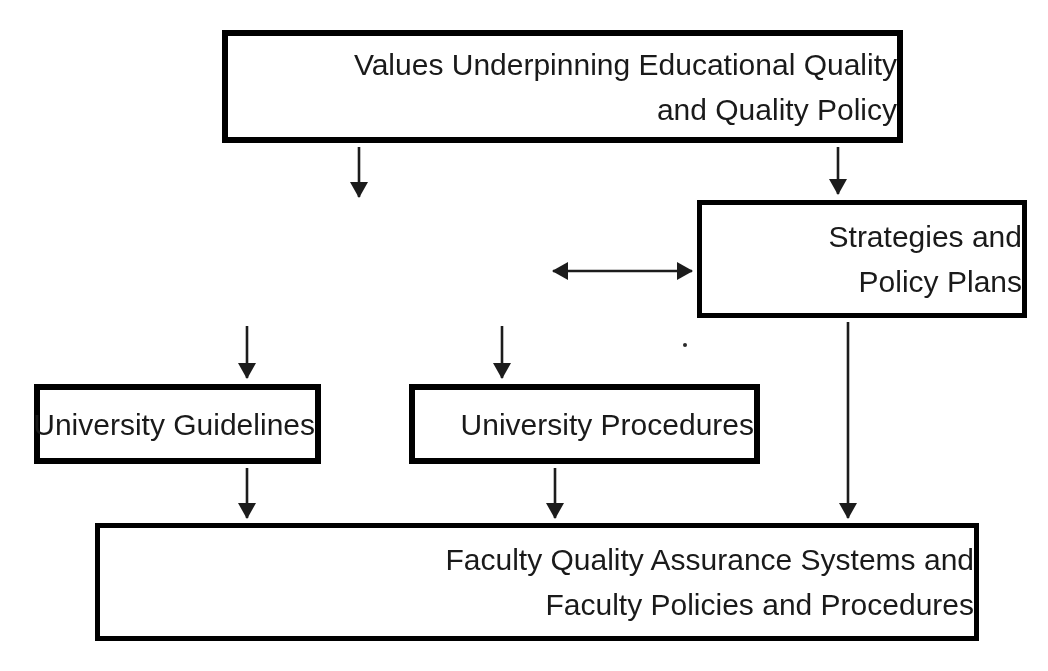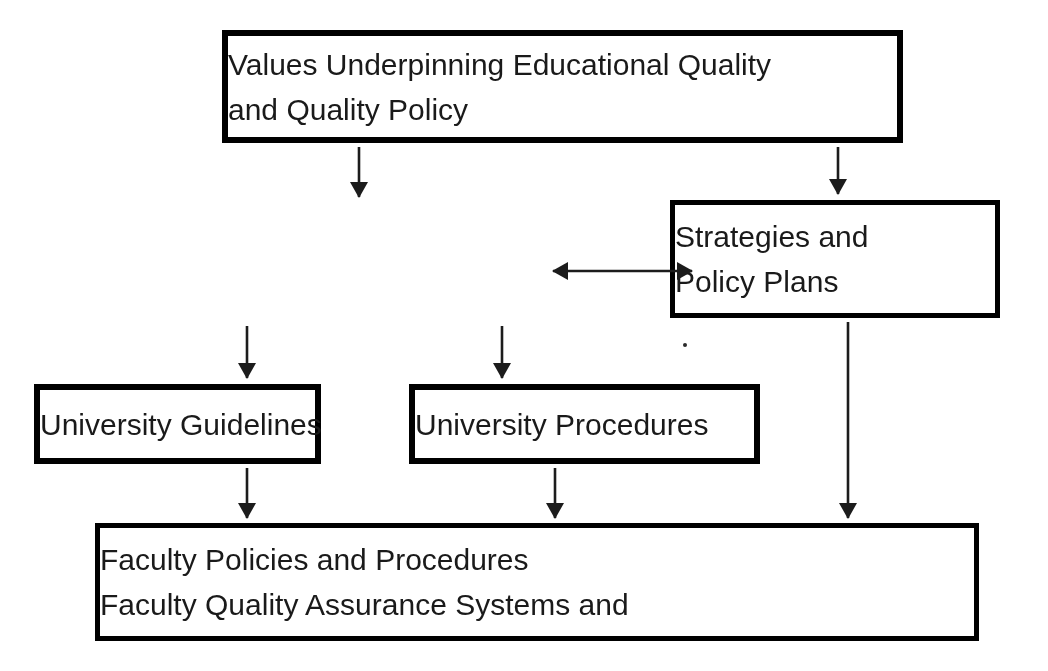--- a/index.html
+++ b/index.html
@@ -16,34 +16,34 @@
     color: #1a1a1a;
     overflow: hidden;
   }
   .node {
     position: absolute;
     box-sizing: border-box;
     border: 6px solid #000000;
     background: #ffffff;
     display: flex;
     flex-direction: column;
-    align-items: flex-start;
+    align-items: flex-end;
     justify-content: center;
     text-align: center;
     font-size: 30px;
     line-height: 45px;
     color: #1a1a1a;
   }
   .node span {
     display: block;
     white-space: nowrap;
   }
   .n-values     { left: 222px; top: 30px;  width: 681px; height: 113px; }
   .n-policy     { left: 102px; top: 203px; width: 446px; height: 118px; }
-  .n-strategies { left: 670px; top: 200px; width: 330px; height: 118px; border-width: 5px; }
+  .n-strategies { left: 697px; top: 200px; width: 330px; height: 118px; border-width: 5px; }
   .n-guidelines { left: 34px;  top: 384px; width: 287px; height: 80px;  }
   .n-procedures { left: 409px; top: 384px; width: 351px; height: 80px;  }
   .n-faculty    { left: 95px;  top: 523px; width: 884px; height: 118px; border-width: 5px; }
   .arrow-layer {
     position: absolute;
     left: 0; top: 0;
     width: 1048px;
     height: 671px;
     pointer-events: none;
   }
@@ -66,22 +66,22 @@
 
   <div class="node n-guidelines">
     <span>University Guidelines</span>
   </div>
 
   <div class="node n-procedures">
     <span>University Procedures</span>
   </div>
 
   <div class="node n-faculty">
+    <span>Faculty Quality Assurance Systems and</span>
     <span>Faculty Policies and Procedures</span>
-    <span>Faculty Quality Assurance Systems and</span>
   </div>
 
   <svg class="arrow-layer" viewBox="0 0 1048 671">
     <defs>
       <marker id="ah-end" markerUnits="userSpaceOnUse" markerWidth="20" markerHeight="22" refX="16" refY="11" orient="auto">
         <path d="M1,2 L17,11 L1,20 Z" fill="#1c1c1c"></path>
       </marker>
       <marker id="ah-start" markerUnits="userSpaceOnUse" markerWidth="20" markerHeight="22" refX="4" refY="11" orient="auto">
         <path d="M19,2 L3,11 L19,20 Z" fill="#1c1c1c"></path>
       </marker>

